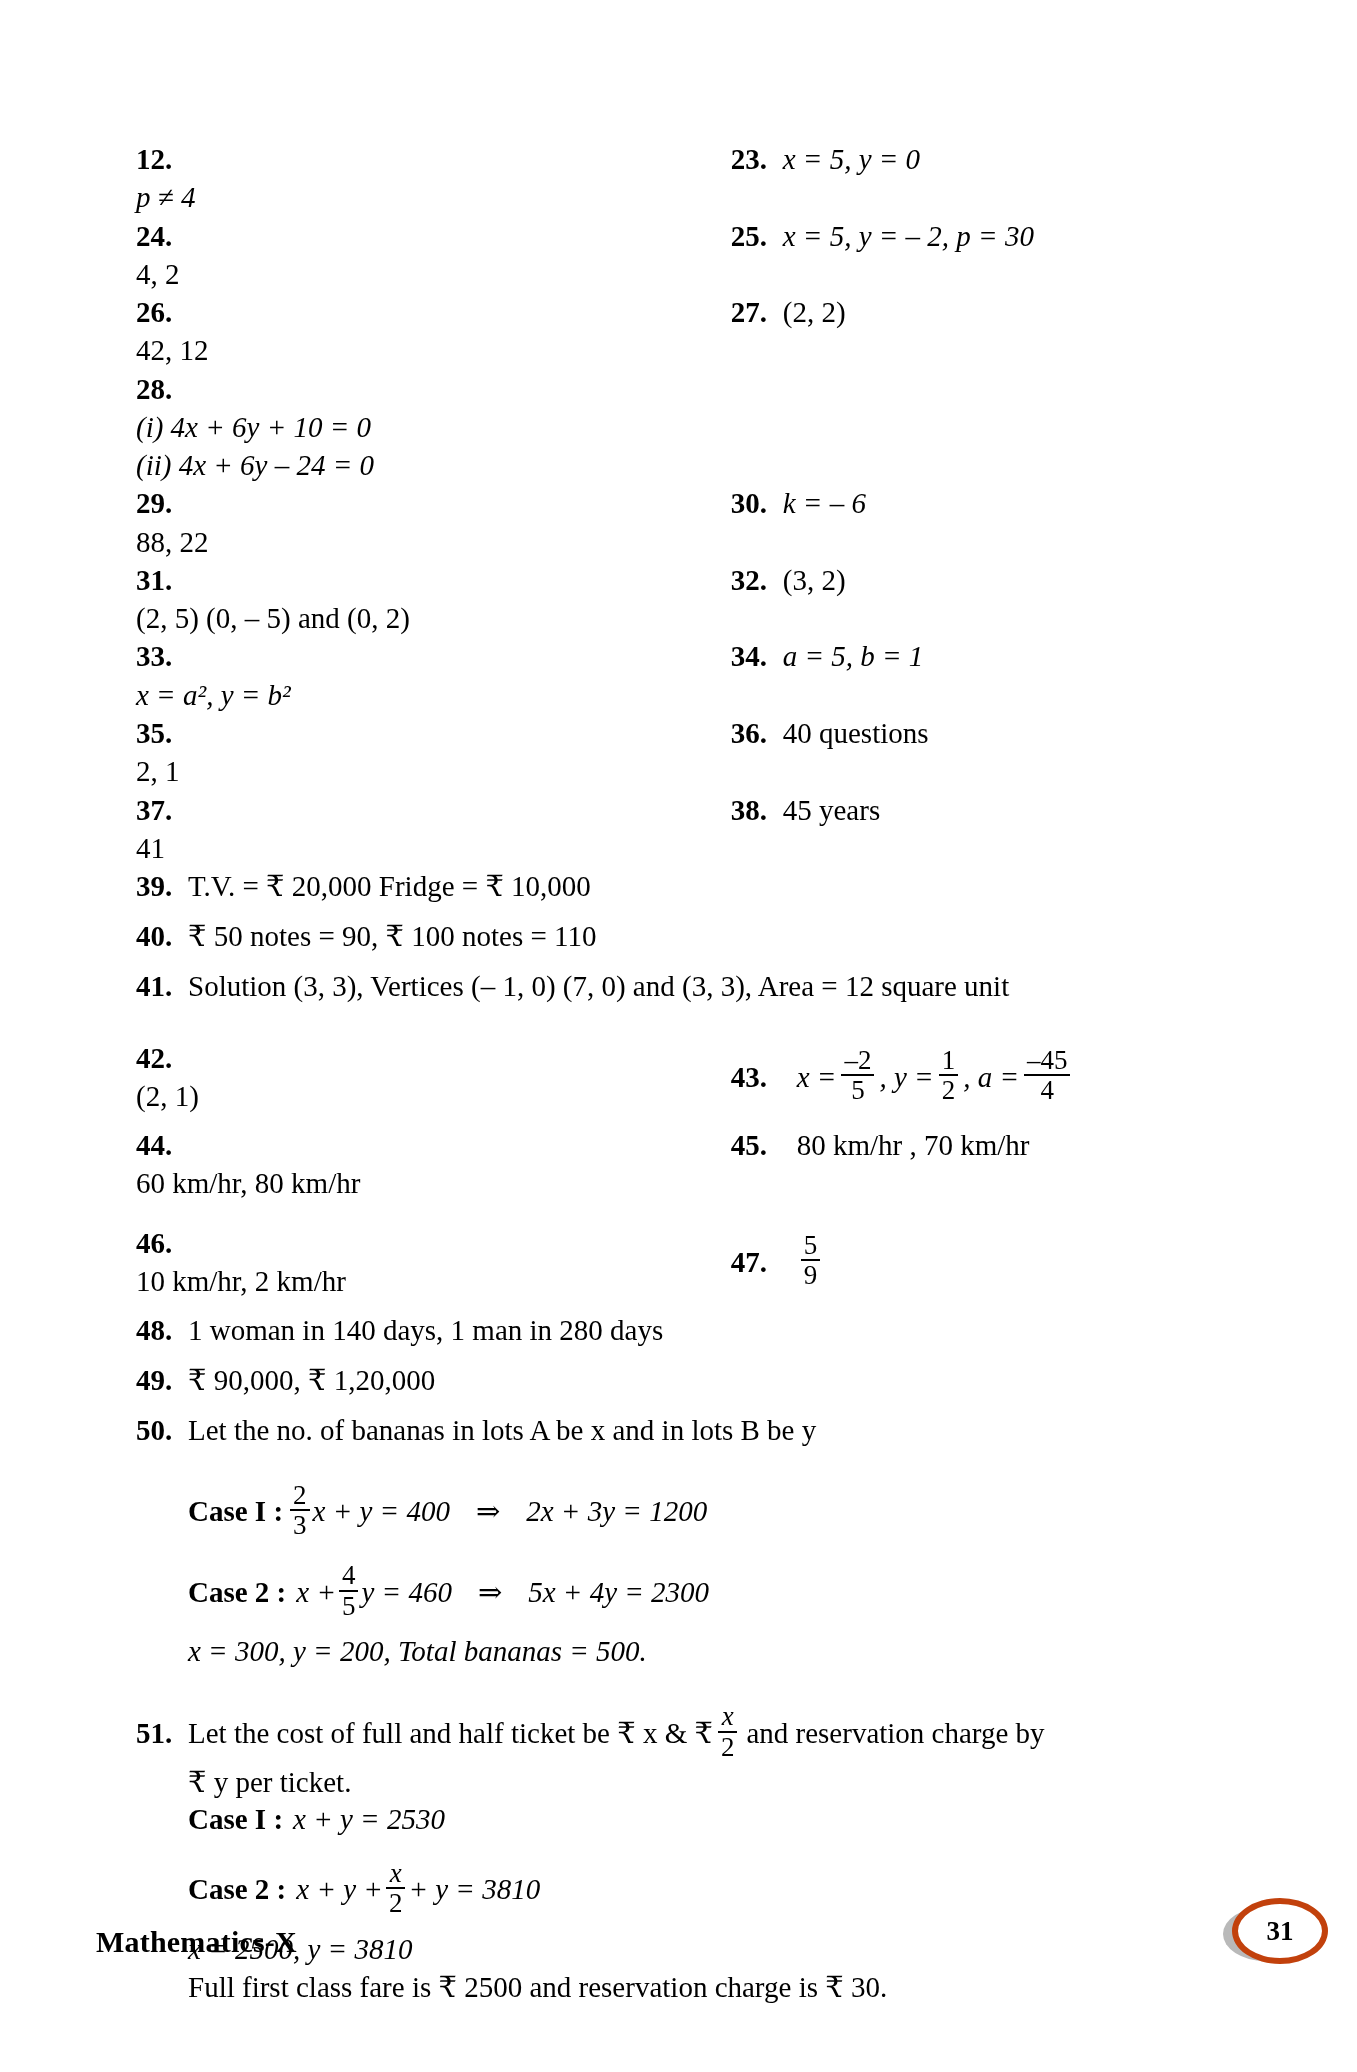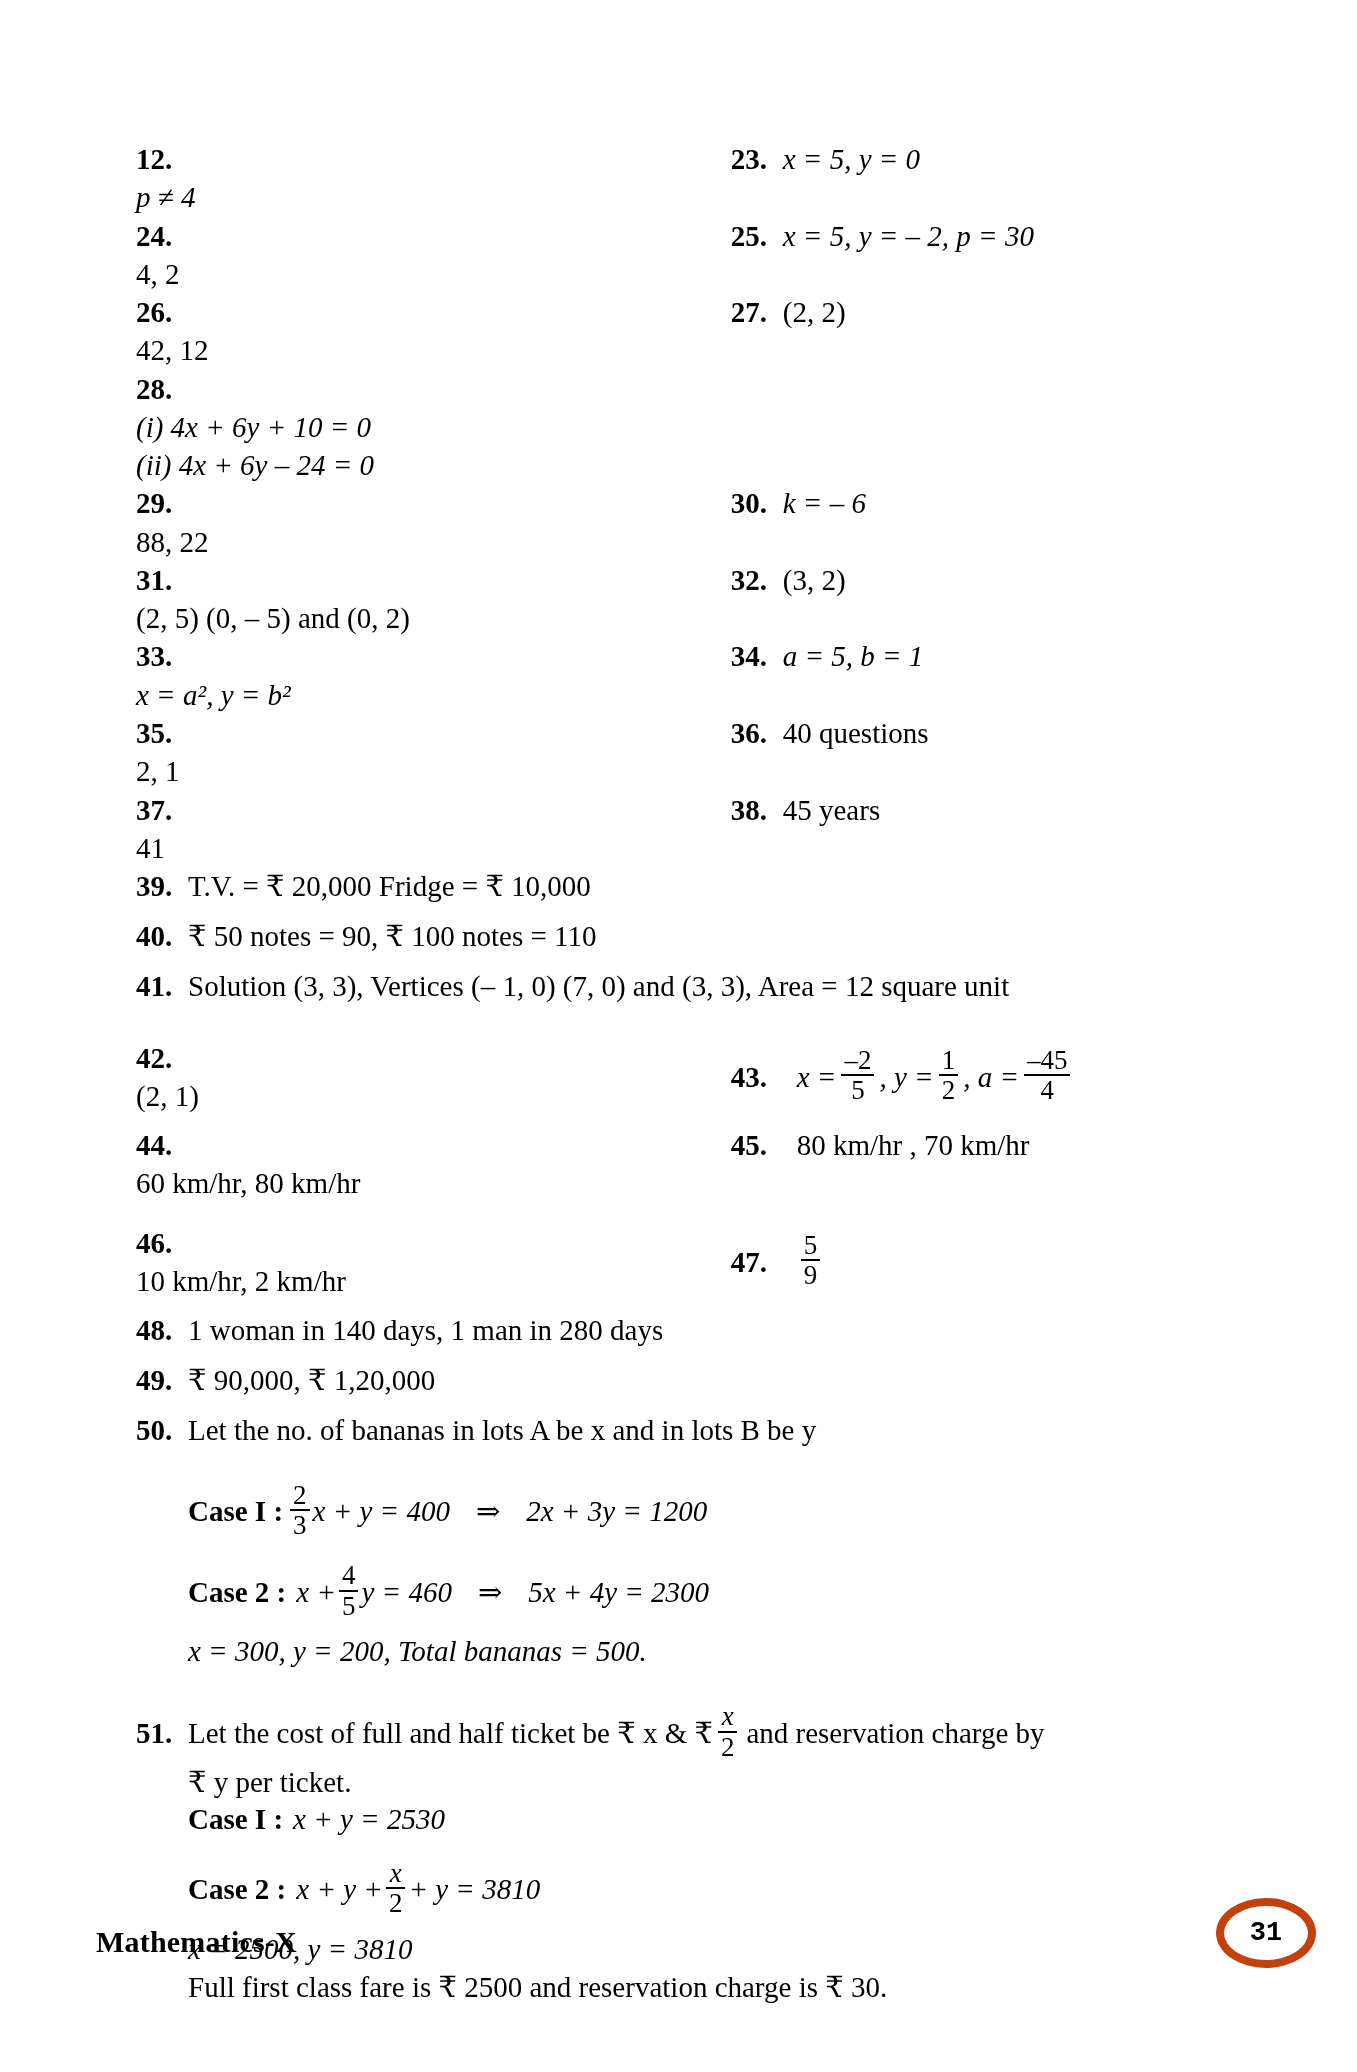--- a/index.html
+++ b/index.html
@@ -124,33 +124,32 @@
     position: absolute;
     left: 7px;
     top: 9px;
     width: 84px;
     height: 54px;
     border-radius: 50%;
     background: #b9b9b9;
   }
   .page-badge .oval {
     position: absolute;
-    left: 0;
+    left: 16px;
     top: 0;
     width: 84px;
     height: 54px;
-    border: 8px solid #c2410c;
+    border: 6px solid #c2410c;
     border-radius: 50%;
     background: #ffffff;
     display: flex;
     align-items: center;
     justify-content: center;
     font-weight: bold;
     font-size: 27px;
-    font-family: Liberation Mono, monospace;
   }
 </style>
 </head>
 <body>
 
 <div id="page">
 
   <div class="answers">
 
     <div class="row">

